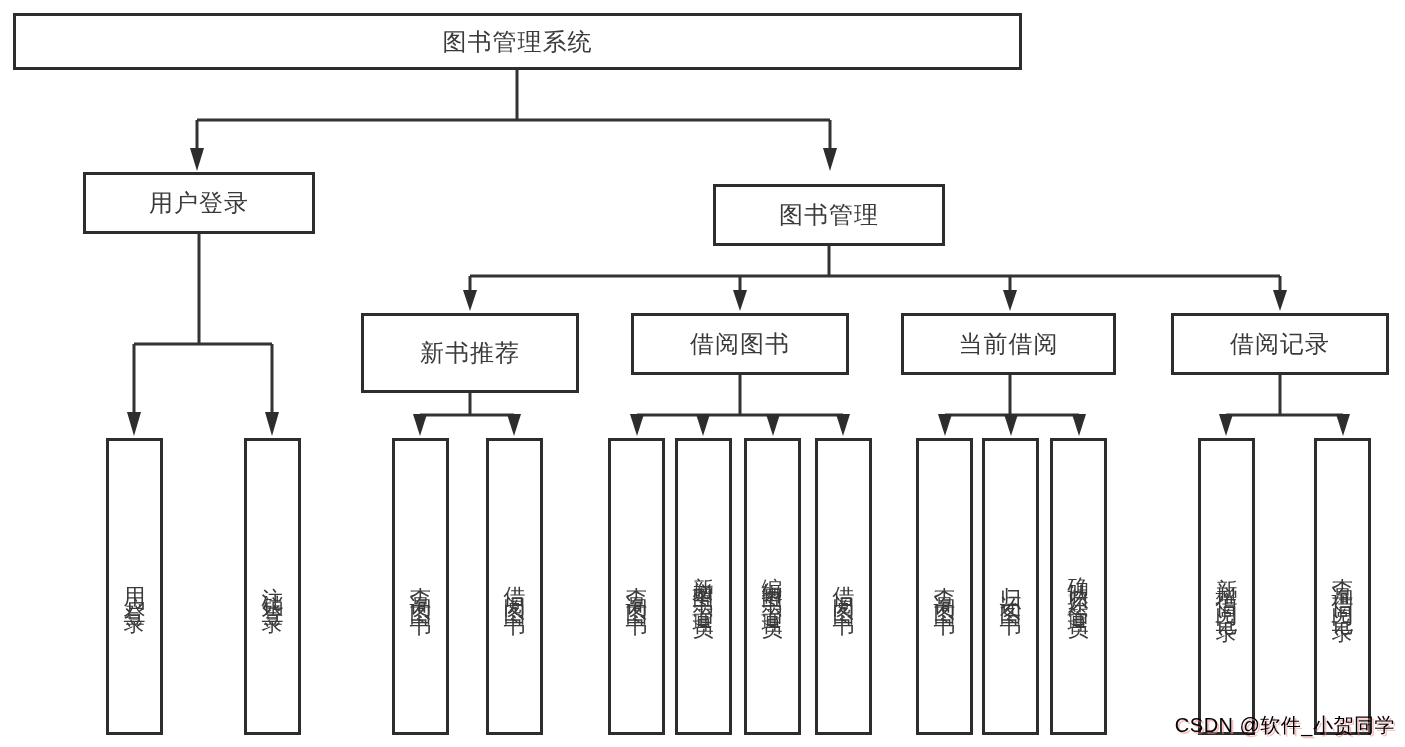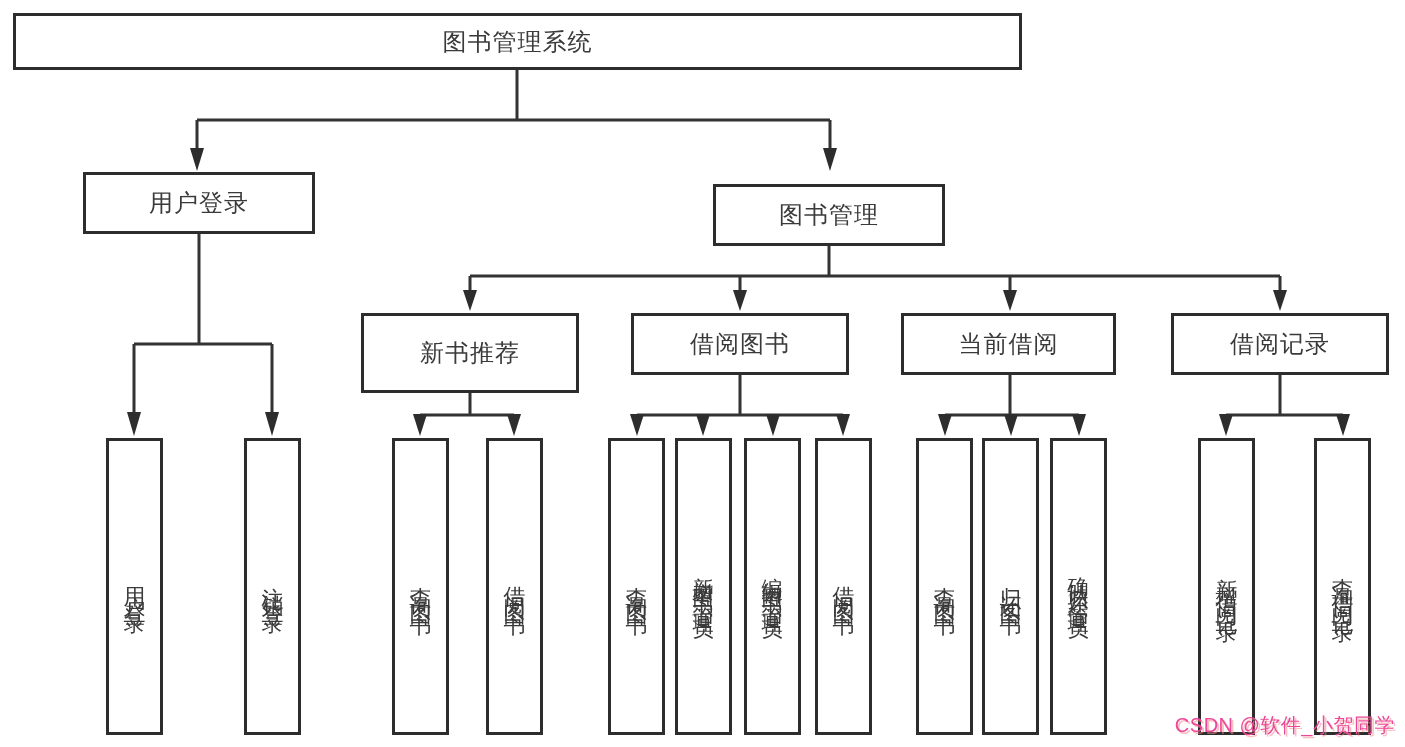--- a/index.html
+++ b/index.html
@@ -40,21 +40,21 @@
     letter-spacing:6px;
   }
   .box.v.mid .lbl{
     letter-spacing:9px;
   }
   #watermark{
     position:absolute;
     right:10px;
     top:712px;
     font-size:20px;
-    color:#ec4899;
+    color:#000000;
     letter-spacing:0.5px;
     text-shadow:2px 2px 0 rgba(244,136,136,0.55);
     white-space:nowrap;
     margin-left:48px;
   }
 </style>
 </head>
 <body>
 
 <div id="canvas">

